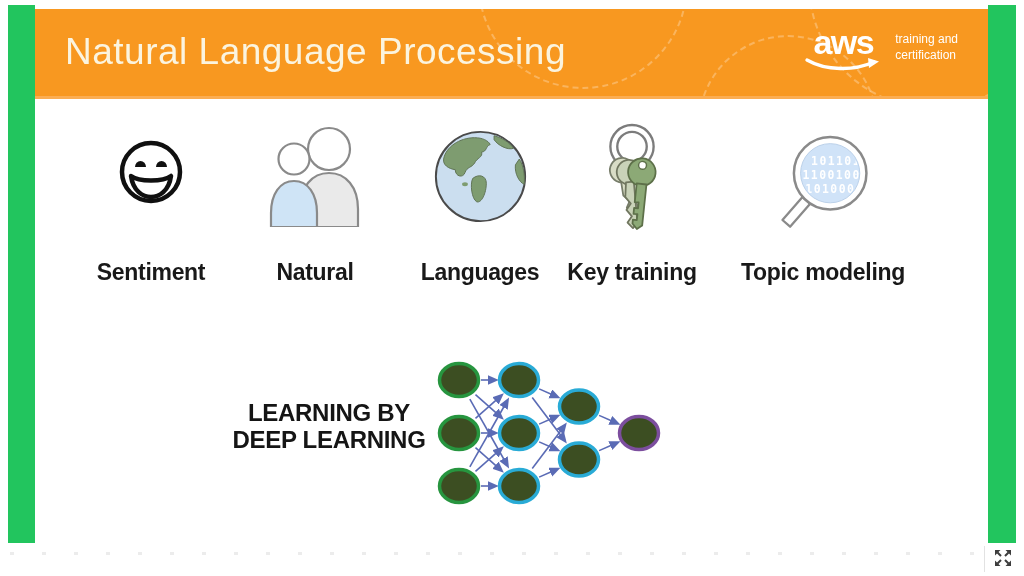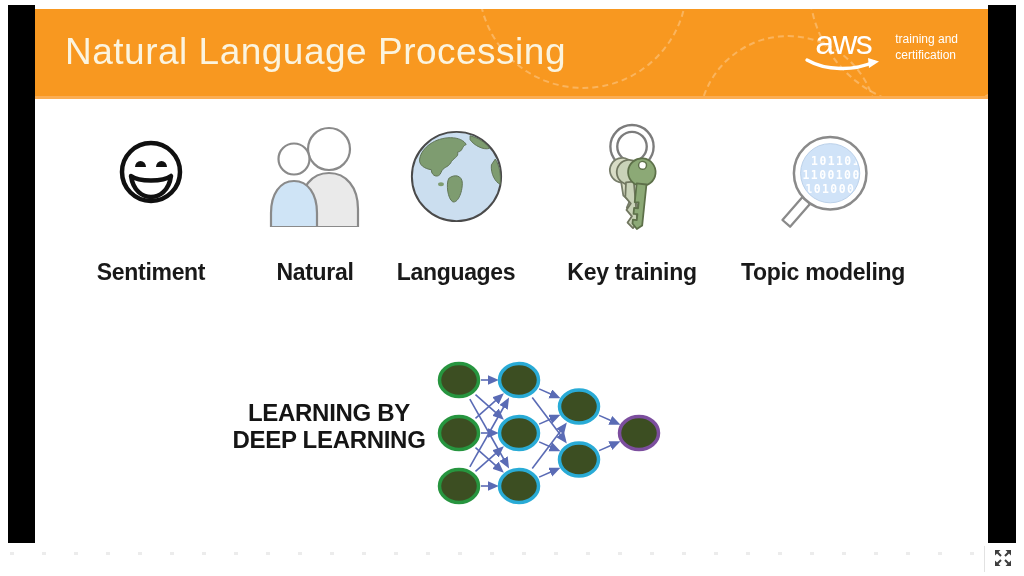--- a/index.html
+++ b/index.html
@@ -1,50 +1,50 @@
 <!DOCTYPE html>
 <html><head>
 <meta charset="utf-8">
 <style>
   * { box-sizing: border-box; }
   html,body { margin:0; padding:0; }
   body {
     width:1024px; height:576px; position:relative; overflow:hidden;
     background:#ffffff; font-family:"Liberation Sans", sans-serif;
   }
-  .player { position:absolute; left:8px; top:5px; width:1008px; height:538px; background:#000000; }
+  .player { position:absolute; left:8px; top:5px; width:1008px; height:538px; background:#22c55e; }
   .slide  { position:absolute; left:27px; top:0; width:953px; height:538px; background:#fff; }
 
   
   .headerbar {
     position:absolute; left:0; top:4px; width:100%; height:90px;
     background:#F89820; border-bottom:3px solid #FBAD52; overflow:hidden;
   }
   .deco { position:absolute; border:2px dashed rgba(255,255,255,0.28); border-radius:50%; }
   .deco.c1 { width:180px; height:180px; right:110px; top:26px; }
   .deco.c2 { width:250px; height:250px; right:-70px; top:-150px; }
   .deco.c3 { width:210px; height:210px; right:300px; top:-130px; }
   .slide-title {
     position:absolute; left:30px; top:50%; transform:translateY(-52%);
     margin:0; font-size:37px; font-weight:400; letter-spacing:0.5px; color:#FBF4DF;
     white-space:nowrap;
   }
   .aws-logo { position:absolute; right:30px; top:18px; display:flex; gap:13px; align-items:flex-start; }
   .wordmark-block { display:flex; flex-direction:column; align-items:center; }
-  .wordmark { color:#fff; font-size:34px; font-weight:400; letter-spacing:-1.5px; line-height:30px; }
+  .wordmark { color:#fff; font-size:34px; font-weight:700; letter-spacing:-1.5px; line-height:30px; }
   .tagline { color:#fff; font-size:12px; line-height:16px; padding-top:4px; }
 
   
   .feature { position:absolute; top:118px; width:170px; height:175px; text-align:center; }
   .icon-box { height:112px; display:flex; align-items:center; justify-content:center; overflow:visible; }
   .feature-label {
     position:absolute; top:136px; width:100%;
     font-size:23px; font-weight:600; letter-spacing:-0.3px; color:#191919; white-space:nowrap;
   }
-  .f1 { left:31px; }  .f2 { left:195px; } .f3 { left:336px; } .f4 { left:512px; } .f5 { left:703px; }
+  .f1 { left:31px; }  .f2 { left:195px; } .f3 { left:360px; } .f4 { left:512px; } .f5 { left:703px; }
   .f1 svg { margin-top:-14px; } .f2 svg { margin-top:-8px; } .f3 svg { margin-top:-6px; }
   .f4 svg { margin-top:4px; }   .f5 svg { margin-top:18px; }
 
   
   .powered {
     position:absolute; left:164px; top:394px; width:260px; text-align:center;
     font-size:24px; font-weight:700; line-height:27px; letter-spacing:-0.3px; color:#151515;
   }
   #network { position:absolute; left:395px; top:345px; }
 

